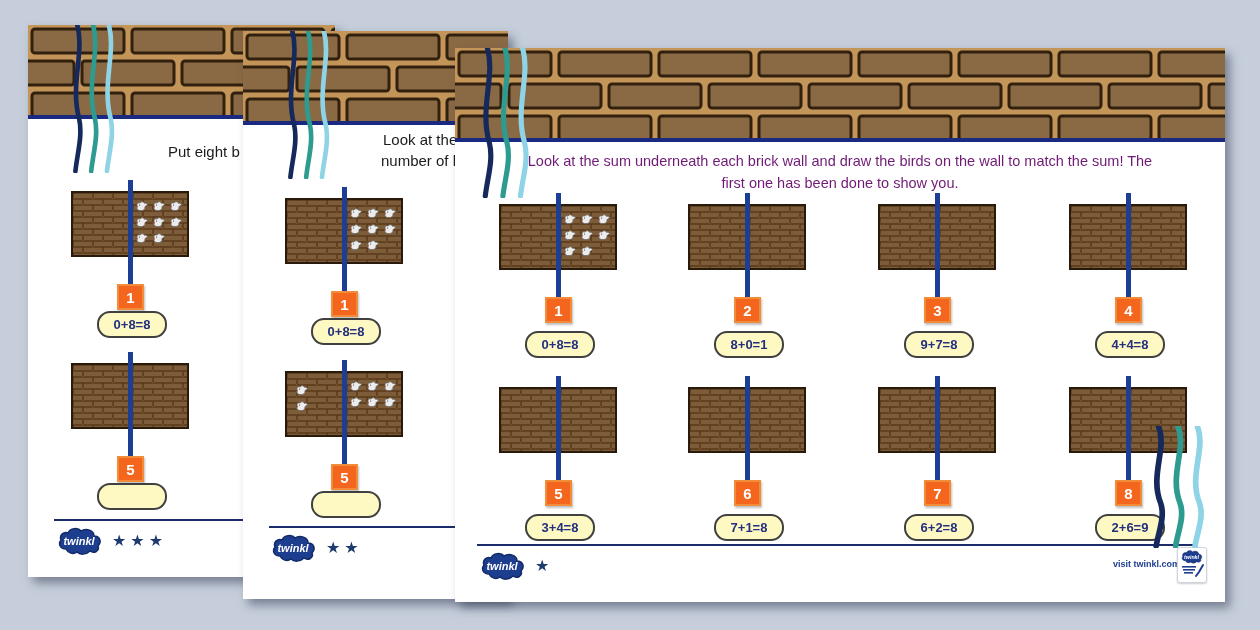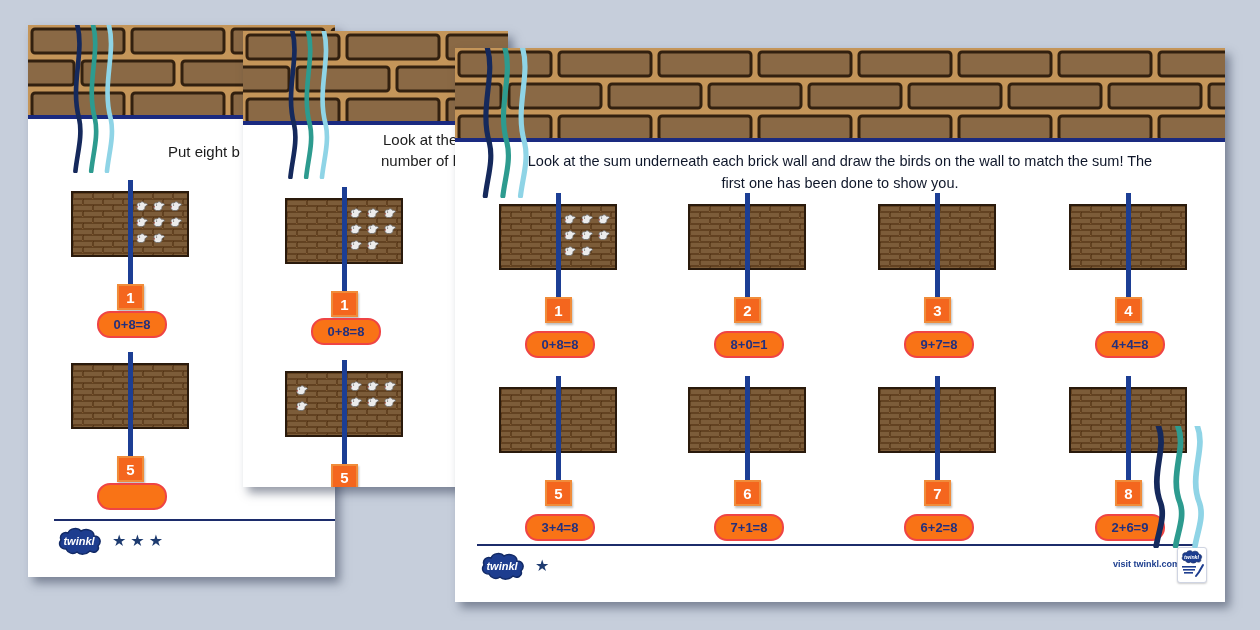--- a/index.html
+++ b/index.html
@@ -1,37 +1,37 @@
 <!DOCTYPE html>
 <html><head>
 <meta charset="utf-8">
 <style>
   html,body{margin:0;padding:0;background:#c6cedb;font-family:"Liberation Sans",sans-serif;}
   .stage{position:relative;width:1260px;height:630px;background:#c6cedb;overflow:hidden;}
   .page{position:absolute;background:#fff;box-shadow:5px 6px 9px rgba(45,55,80,.5);overflow:hidden;}
   .page.back{left:28px;top:25px;width:307px;height:552px;z-index:1;}
-  .page.middle{left:243px;top:31px;width:265px;height:456px;z-index:2;}
+  .page.middle{left:243px;top:31px;width:265px;height:568px;z-index:2;}
   .page.front{left:455px;top:48px;width:770px;height:554px;z-index:3;}
   .brickheader{position:absolute;left:0;top:0;right:0;height:90px;border-bottom:4px solid #1a2a80;overflow:hidden;}
   .brickheader svg{display:block;}
   .title{position:absolute;top:30px;left:150px;right:25px;text-align:center;font-size:35px;font-weight:bold;
     letter-spacing:1px;color:#1d2f96;z-index:5;font-family:"DejaVu Sans",sans-serif;
     text-shadow:-2px -2px 0 #fff,2px -2px 0 #fff,-2px 2px 0 #fff,2px 2px 0 #fff,0 -2px 0 #fff,0 2px 0 #fff,-2px 0 0 #fff,2px 0 0 #fff,3px 4px 3px rgba(35,20,5,.55);}
   .waves{position:absolute;z-index:6;}
   .instructions{position:absolute;top:102px;left:0;right:0;z-index:4;}
-  .instructions div{max-width:645px;margin:0 auto;text-align:center;font-size:14.5px;line-height:1.55;color:#0f172a;}
+  .instructions div{max-width:645px;margin:0 auto;text-align:center;font-size:14.5px;line-height:1.55;color:#701a75;}
   .frag{position:absolute;white-space:nowrap;font-size:15px;color:#1c1c1c;z-index:4;}
   .wall-unit{position:absolute;width:118px;height:166px;}
   .pole{position:absolute;left:57px;top:0;width:5px;height:110px;background:#1c3e94;z-index:2;}
   .wall{position:absolute;left:0;top:11px;width:118px;height:66px;border:2px solid #2a1a0c;box-sizing:border-box;background:#7c5c39;overflow:hidden;z-index:1;}
   .wall svg.bricks{display:block;}
   .bird{position:absolute;width:14px;height:12px;z-index:3;}
   .badge{position:absolute;left:46px;top:104px;width:27px;height:26px;background:#f4661e;border:2px solid #f08c3a;box-sizing:border-box;
     display:flex;align-items:center;justify-content:center;color:#fff;font-weight:bold;font-size:15px;z-index:3;box-shadow:1px 2px 2px rgba(0,0,0,.25);}
-  .pill{position:absolute;left:26px;top:138px;width:66px;height:23px;background:#f97316;border:2px solid #ef4444;border-radius:13px;
+  .pill{position:absolute;left:26px;top:138px;width:66px;height:23px;background:#fef9c3;border:2px solid #404040;border-radius:13px;
     display:flex;align-items:center;justify-content:center;color:#23307d;font-weight:bold;font-size:13px;z-index:3;}
   .side .pill{top:131px;}
   .footer-line{position:absolute;height:2px;background:#1c2c6b;z-index:4;}
   .logo{position:absolute;z-index:5;}
   .stars{position:absolute;font-size:16px;letter-spacing:4px;color:#1e3b70;z-index:5;}
   .visit{position:absolute;font-size:9px;font-weight:bold;color:#1e3f8f;z-index:5;}
   .qbadge{position:absolute;width:28px;height:34px;background:#fff;border:1px solid #cfd4e2;border-radius:3px;z-index:5;box-shadow:0 1px 2px rgba(0,0,0,.2);}
 </style>
 </head>
 <body>

